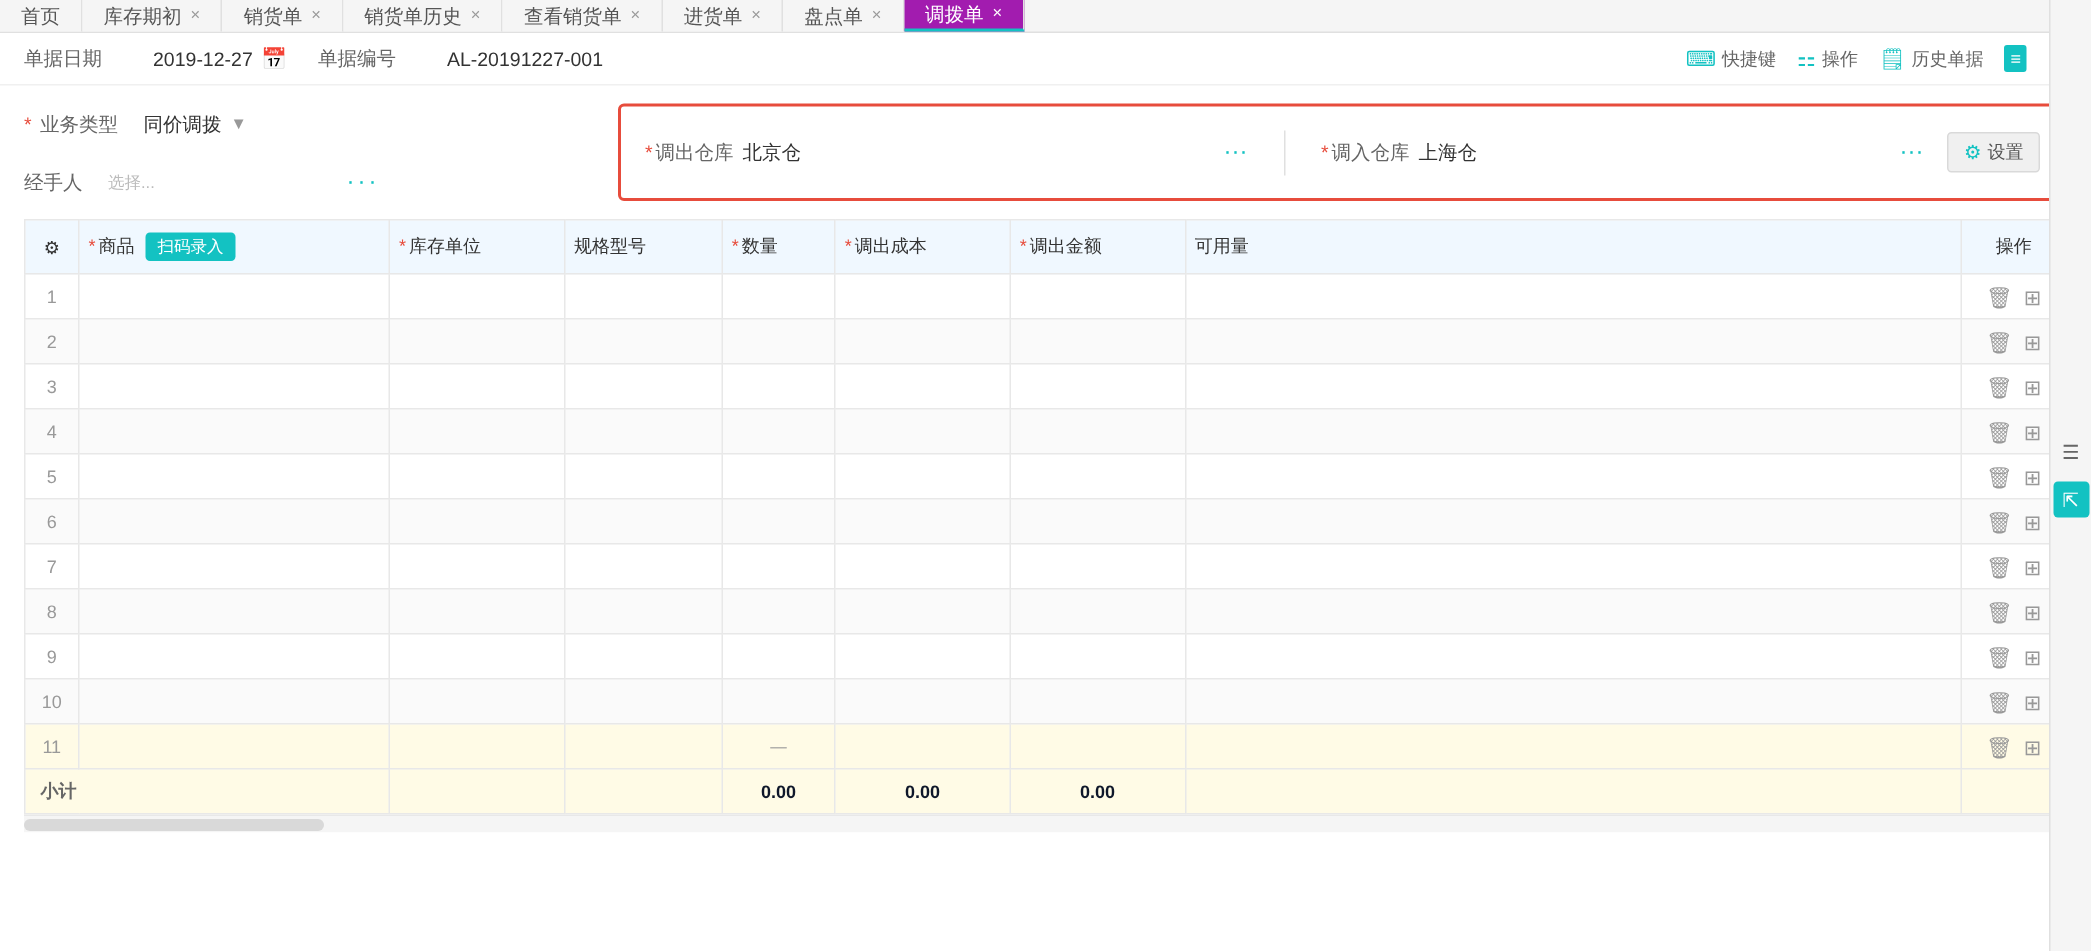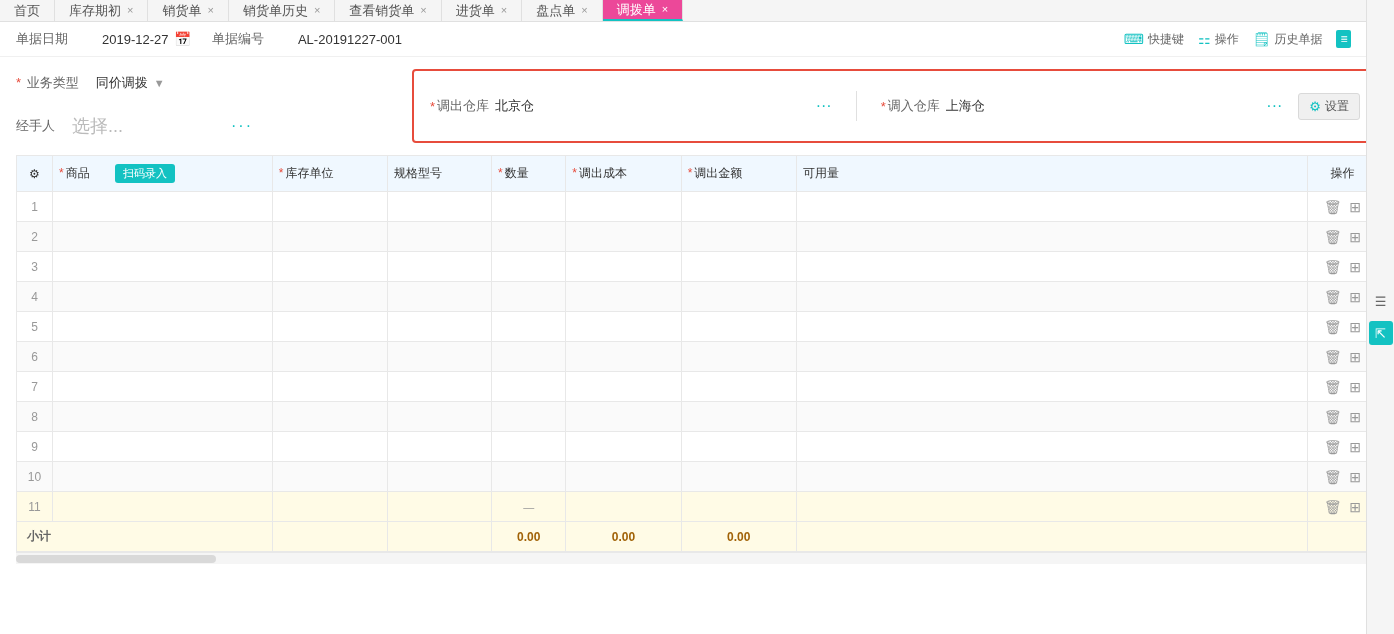--- a/index.html
+++ b/index.html
@@ -51,21 +51,21 @@
     }
     .form-field { display: flex; align-items: center; gap: 8px; }
     .form-field-label { color: #666; font-size: 13px; }
     .required-star { color: #e74c3c; margin-right: 2px; }
     .form-select {
       display: flex; align-items: center; gap: 6px; min-width: 160px; padding: 4px 8px;
       border: 1px solid transparent; border-radius: 3px; cursor: pointer;
     }
     .form-select-val { color: #333; font-size: 13px; }
     .form-select-arrow { color: #999; font-size: 11px; }
-    .form-placeholder { color: #bbb; font-size: 18px; }
+    .form-placeholder { color: #bbb; font-size: 11px; }
     .dots-btn { color: #13c2c2; font-size: 16px; cursor: pointer; letter-spacing: 2px; }
 
     .warehouse-field { display: flex; align-items: center; flex: 1; }
     .warehouse-label { color: #666; font-size: 13px; }
     .warehouse-value { color: #333; font-size: 13px; margin-left: 6px; }
     .warehouse-dots { margin-left: auto; color: #13c2c2; font-size: 16px; cursor: pointer; }
 
     .settings-btn {
       display: flex; align-items: center; gap: 4px; background: #f0f0f0; border: 1px solid #d9d9d9;
       border-radius: 3px; padding: 4px 10px; cursor: pointer; color: #555; font-size: 12px;
@@ -82,26 +82,26 @@
     }
     tbody tr { background: #fff; }
     tbody tr:nth-child(even) { background: #fafafa; }
     tbody tr.last-row { background: #fffbe6; }
     tbody td {
       padding: 6px 6px; border: 1px solid #e8e8e8; color: #333; height: 30px;
     }
     .row-num { color: #999; text-align: center; width: 30px; }
     .scan-btn {
       background: #13c2c2; color: #fff; border: none; border-radius: 3px;
-      padding: 2px 8px; font-size: 11px; cursor: pointer; margin-left: 22px;
+      padding: 2px 8px; font-size: 11px; cursor: pointer; margin-left: 4px;
     }
     .th-required { color: #e74c3c; margin-right: 2px; }
     .op-btn { color: #999; cursor: pointer; font-size: 14px; margin: 0 2px; }
     .subtotal-label { color: #666; font-size: 12px; padding-left: 4px; }
-    .subtotal-val { color: #a16207; font-size: 12px; text-align: center; }
+    .subtotal-val { color: #0f172a; font-size: 12px; text-align: center; }
 
     
     .right-sidebar {
       position: fixed; right: 0; top: 0; bottom: 0; width: 28px;
       display: flex; flex-direction: column; align-items: center; justify-content: center;
       gap: 8px; background: #f5f5f5; border-left: 1px solid #e0e0e0;
     }
     .sidebar-icon-btn {
       width: 24px; height: 24px; display: flex; align-items: center; justify-content: center;
       cursor: pointer; color: #666; font-size: 13px; border-radius: 3px;
@@ -139,21 +139,21 @@
     <span class="tab-close">×</span>
   </div>
   <div class="tab-item">
     <span>进货单</span>
     <span class="tab-close">×</span>
   </div>
   <div class="tab-item">
     <span>盘点单</span>
     <span class="tab-close">×</span>
   </div>
-  <div class="tab-item active" style="background:#ec4899;color:#fff;">
+  <div class="tab-item active" style="background:#a21caf;color:#fff;">
     <span>调拨单</span>
     <span class="tab-close" style="color:#fff;">×</span>
   </div>
   <div class="tab-bar-close">✕</div>
 </div>
 
 <div class="toolbar">
   <div class="toolbar-field">
     <span class="toolbar-label">单据日期</span>
     <span class="toolbar-value">2019-12-27</span>

